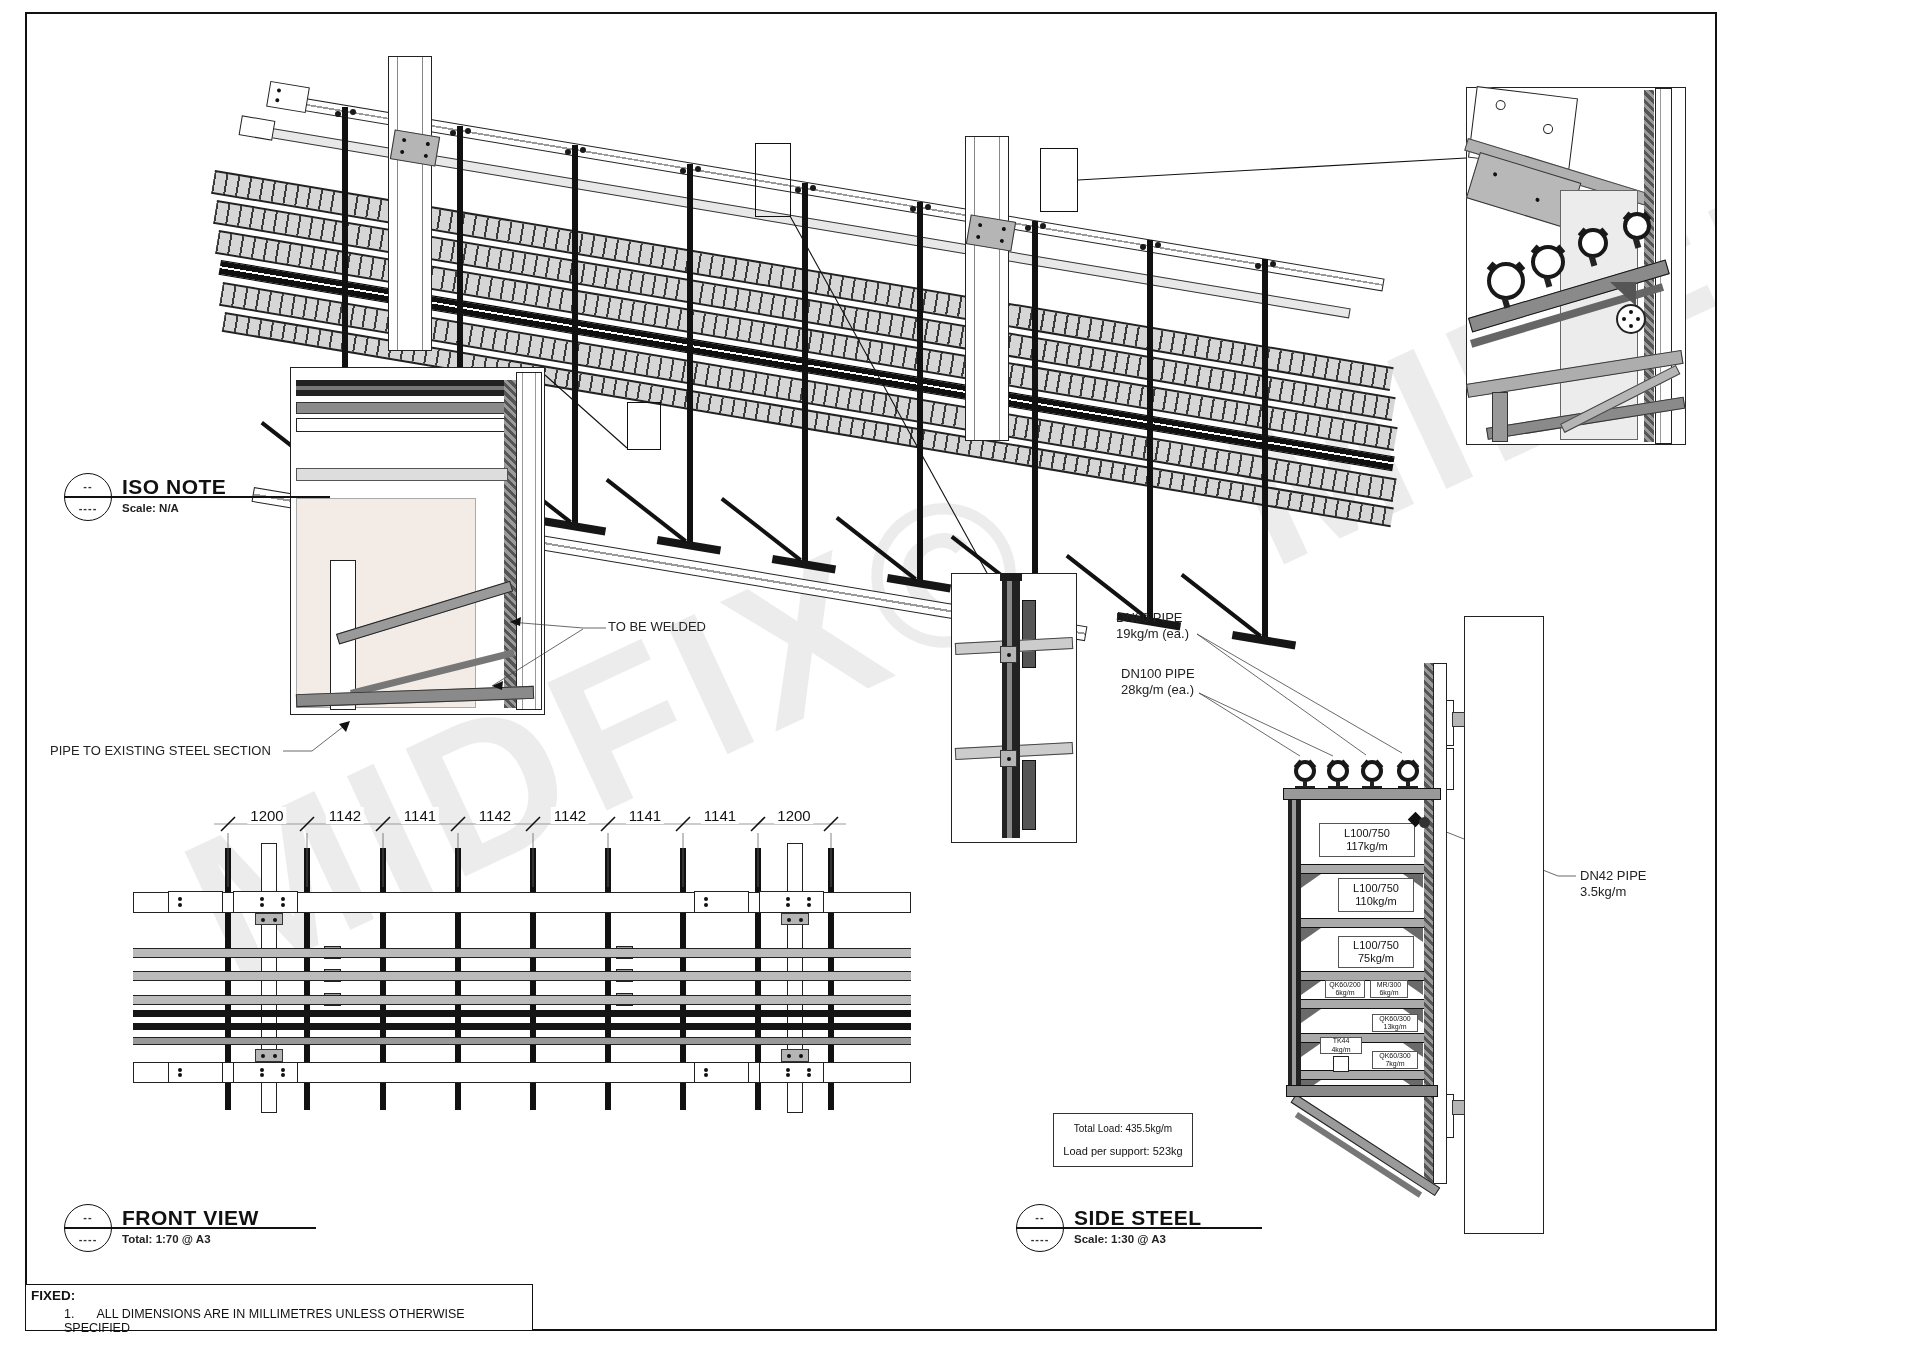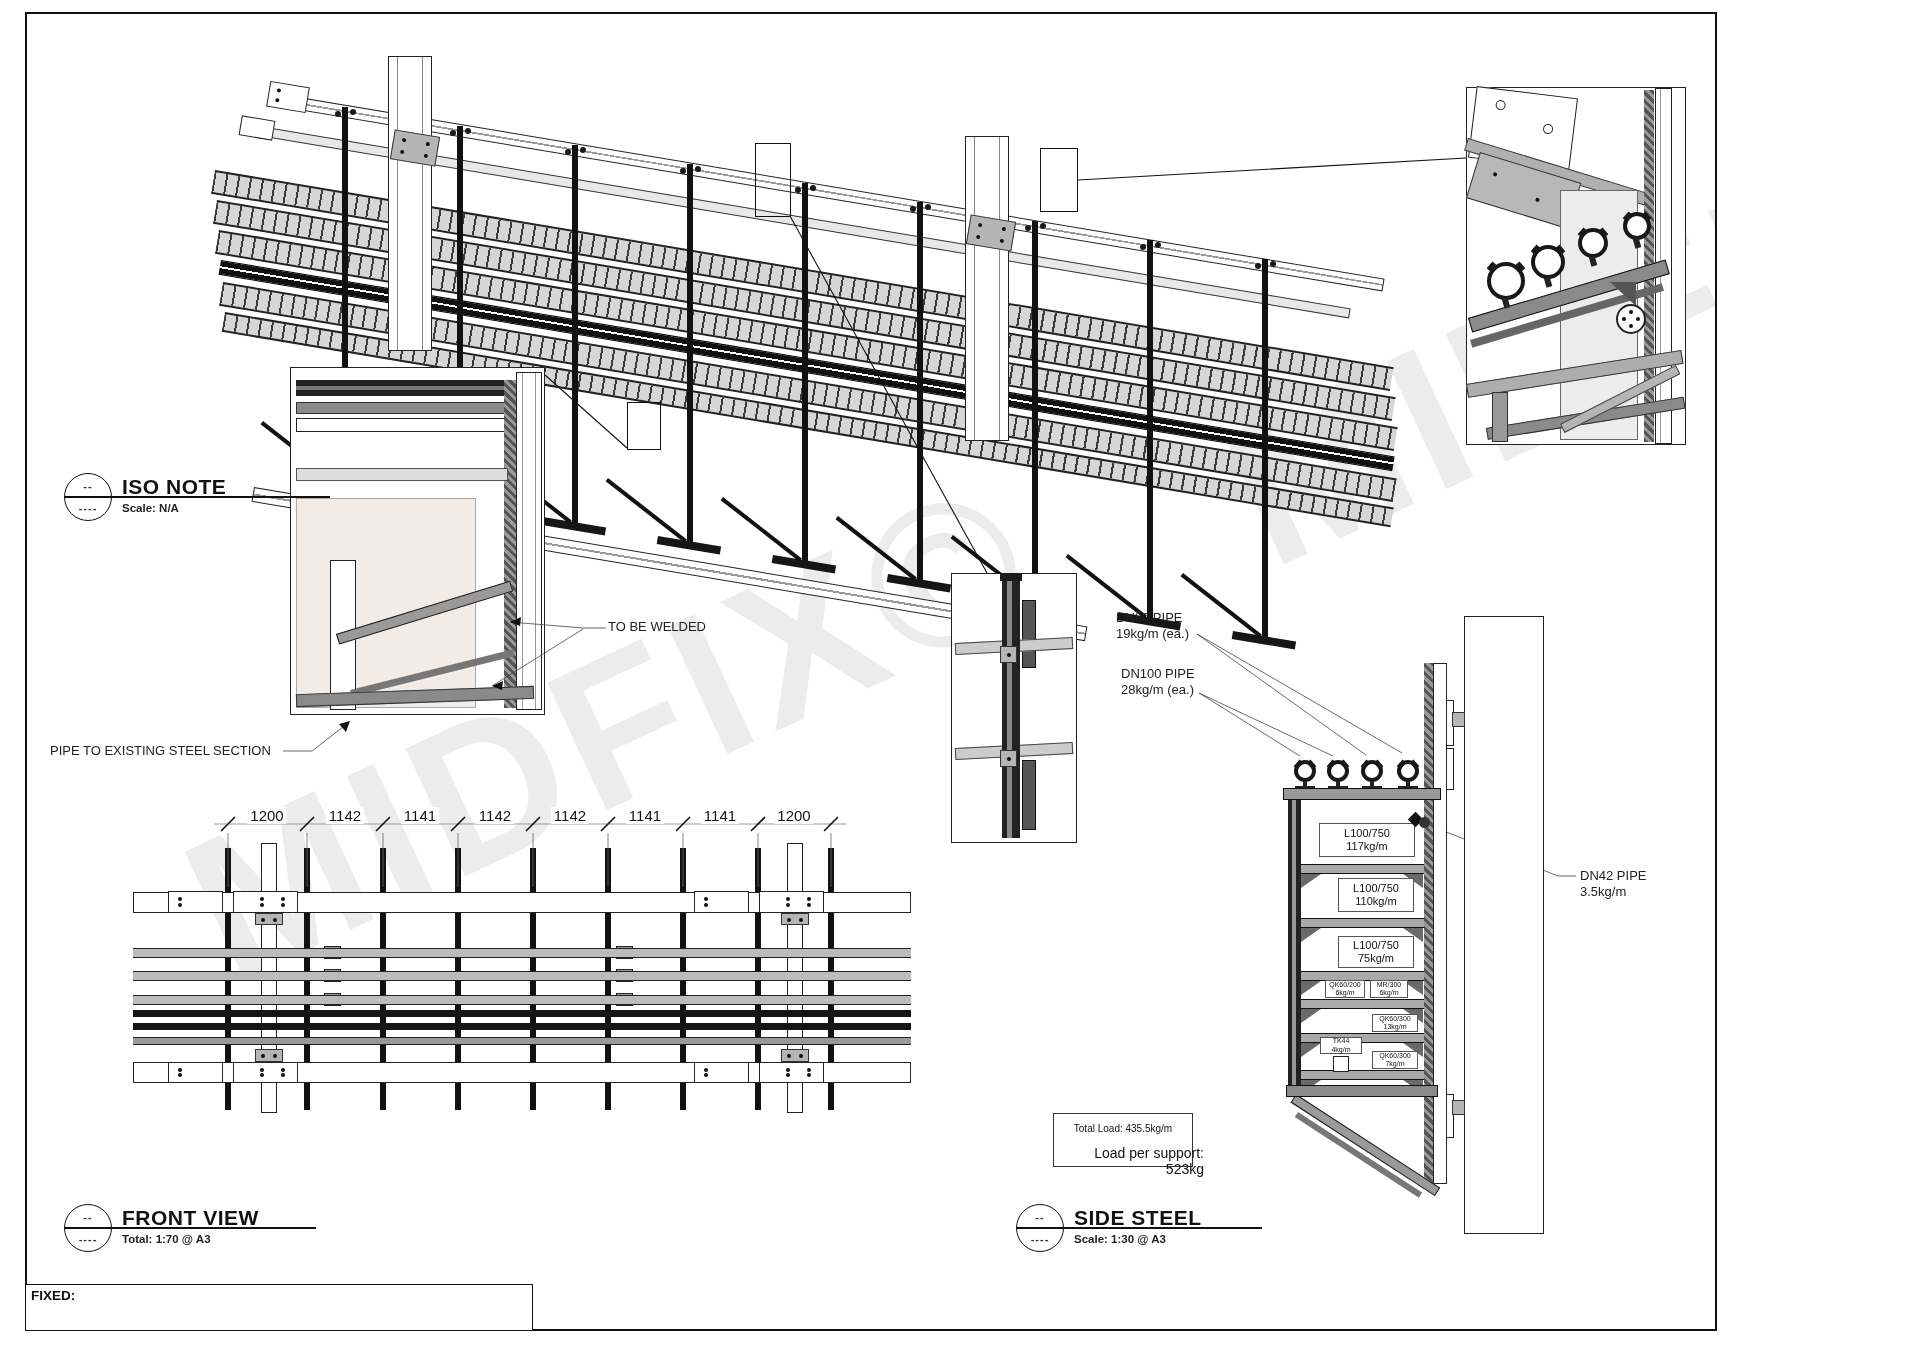--- a/index.html
+++ b/index.html
@@ -415,21 +415,21 @@
       <div>4kg/m</div>
     </div>
     <div class="label-box" style="position: absolute; left: 1372px; top: 1051px; width: 46px; height: 18px; font-size: 7px;">
       <div>QK60/300</div>
       <div>7kg/m</div>
     </div>
   </div>
 
 <div class="ni" style="left:1053px;top:1113px;width:140px;height:54px;border:1.2px solid #333;box-sizing:border-box;background:#fff;z-index:6;padding-left:13px;">
   <div class="ni" style="left:0;top:9px;width:100%;text-align:center;font-size:10px;">Total Load: 435.5kg/m</div>
-  <div class="ni" style="left:12px;top:31px;width:100%;text-align:right;font-size:14px;">Load per support: 523kg</div>
+  <div class="ni" style="left:0;top:31px;width:100%;text-align:center;font-size:11px;">Load per support: 523kg</div>
 </div>
 
 <div class="hline" style="left:64px;top:496px;width:266px;"></div>
 <div class="bubble" style="left:64px;top:473px;">
   <span>--</span>
   <span>----</span>
 </div>
 <div class="title" style="left:122px;top:475px;">ISO NOTE</div>
 <div class="scale" style="left:122px;top:502px;">Scale:  N/A</div>
 
@@ -508,13 +508,16 @@
     <div class="dimlabel" style="position: absolute; left: 420px; top: 807px;">1141</div>
     <div class="dimlabel" style="position: absolute; left: 495px; top: 807px;">1142</div>
     <div class="dimlabel" style="position: absolute; left: 570px; top: 807px;">1142</div>
     <div class="dimlabel" style="position: absolute; left: 645px; top: 807px;">1141</div>
     <div class="dimlabel" style="position: absolute; left: 720px; top: 807px;">1141</div>
     <div class="dimlabel" style="position: absolute; left: 794px; top: 807px;">1200</div>
   </div>
 
 <div class="notebox">
   <div class="ni" style="left:5px;top:3px;font-weight:bold;font-size:13.5px;">FIXED:</div>
+  <div class="ni" style="left:38px;top:22px;font-size:12.5px;">
+    <span style="margin-right:22px;">1.</span><span>ALL DIMENSIONS ARE IN MILLIMETRES UNLESS OTHERWISE SPECIFIED</span>
+  </div>
 </div>
 
 </body></html>

